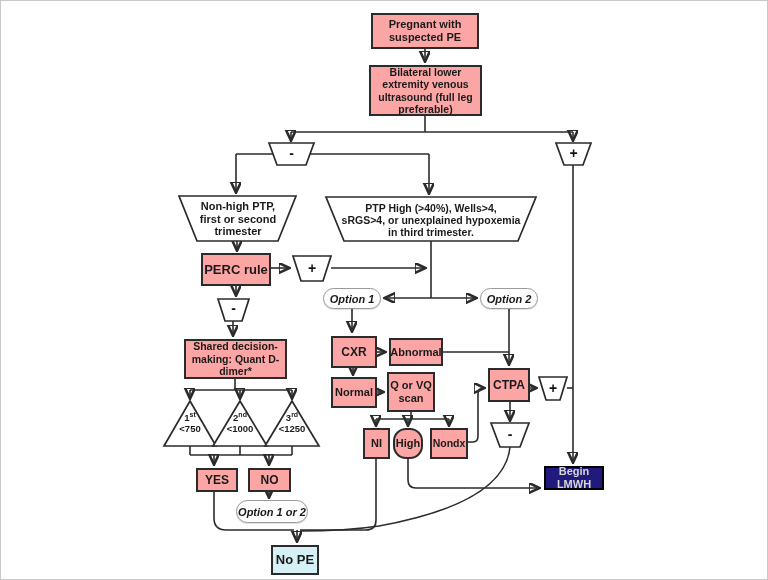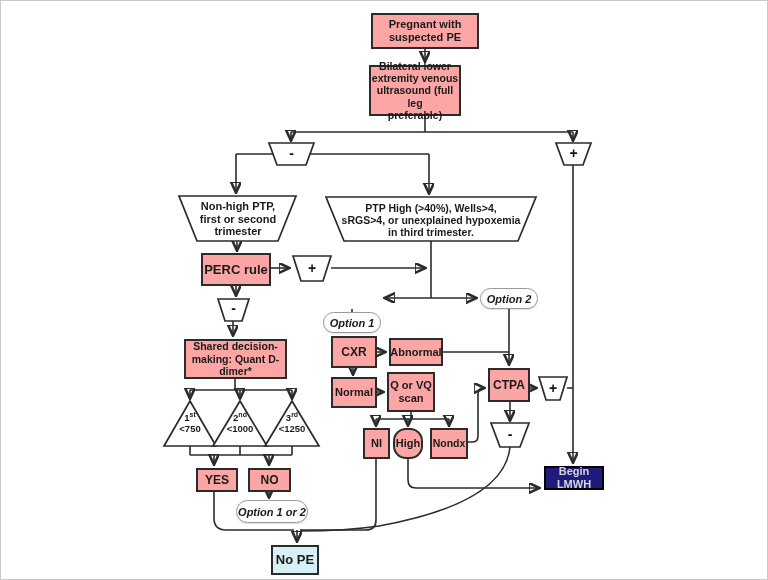--- a/index.html
+++ b/index.html
@@ -105,21 +105,21 @@
     <polygon class="trap" points="490,422 528,422 519,446 499,446"></polygon>
 
     <polygon class="tri" points="189,400 215,445 163,445"></polygon>
     <polygon class="tri" points="239,400 266,445 212,445"></polygon>
     <polygon class="tri" points="291,400 318,445 264,445"></polygon>
   </svg>
 
   <div class="node" style="left:370px;top:12px;width:108px;height:36px;font-size:11px;">Pregnant with
 suspected PE</div>
 
-  <div class="node" style="left:368px;top:64px;width:92px;height:51px;font-size:10.5px;">Bilateral lower
+  <div class="node" style="left:368px;top:64px;width:113px;height:51px;font-size:10.5px;">Bilateral lower
 extremity venous
 ultrasound (full leg
 preferable)</div>
 
   <div class="node" style="left:200px;top:252px;width:70px;height:33px;font-size:13px;">PERC  rule</div>
 
   <div class="node" style="left:183px;top:338px;width:103px;height:40px;font-size:10.5px;">Shared decision-
 making: Quant D-
 dimer*</div>
 
@@ -142,21 +142,21 @@
 
   <div class="node" style="left:195px;top:467px;width:42px;height:24px;font-size:12px;">YES</div>
 
   <div class="node" style="left:247px;top:467px;width:43px;height:24px;font-size:12px;">NO</div>
 
   <div class="node nope" style="left:270px;top:544px;width:48px;height:30px;">No PE</div>
 
   <div class="node lmwh" style="left:543px;top:465px;width:60px;height:24px;font-size:11px;">Begin
 LMWH</div>
 
-  <div class="stadium" style="left:322px;top:287px;width:58px;height:21px;font-size:11px;margin-top:24px;">Option 1</div>
+  <div class="stadium" style="left:322px;top:287px;width:58px;height:21px;font-size:11px;">Option 1</div>
 
   <div class="stadium" style="left:479px;top:287px;width:58px;height:21px;font-size:11px;">Option 2</div>
 
   <div class="stadium" style="left:235px;top:499px;width:72px;height:23px;font-size:11px;">Option 1 or 2</div>
 
   <div class="lbl" style="left:185px;top:198px;width:104px;height:40px;font-size:11px;">Non-high PTP,
 first or second
 trimester</div>
 
   <div class="lbl" style="left:328px;top:200px;width:204px;height:38px;font-size:10.5px;">PTP High (&gt;40%), Wells&gt;4,

